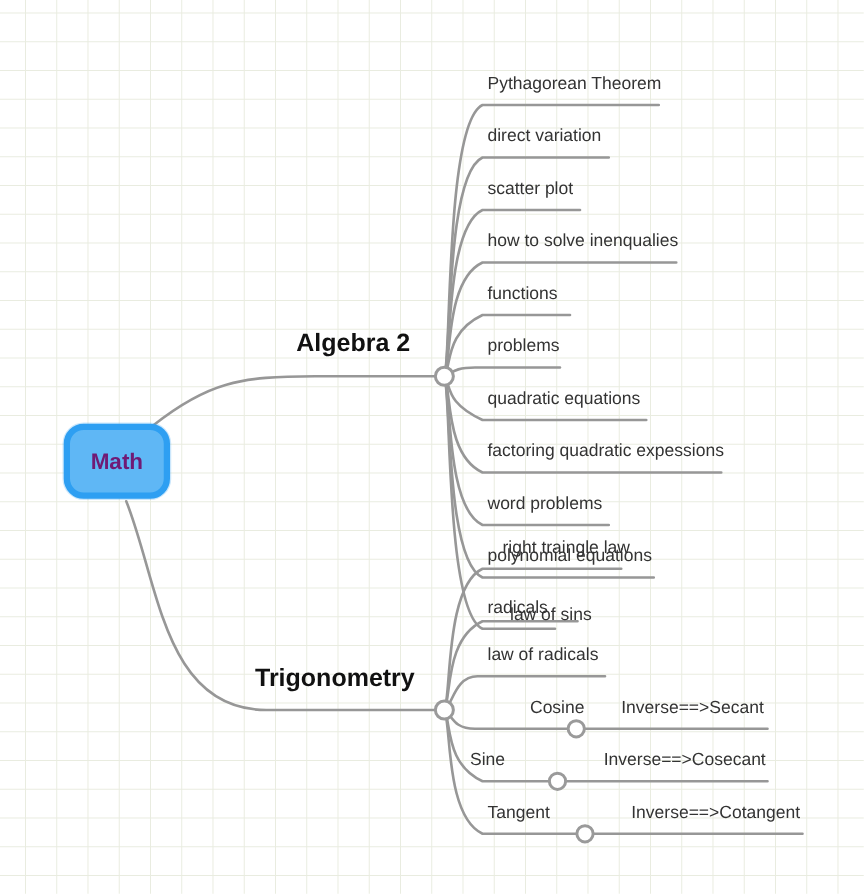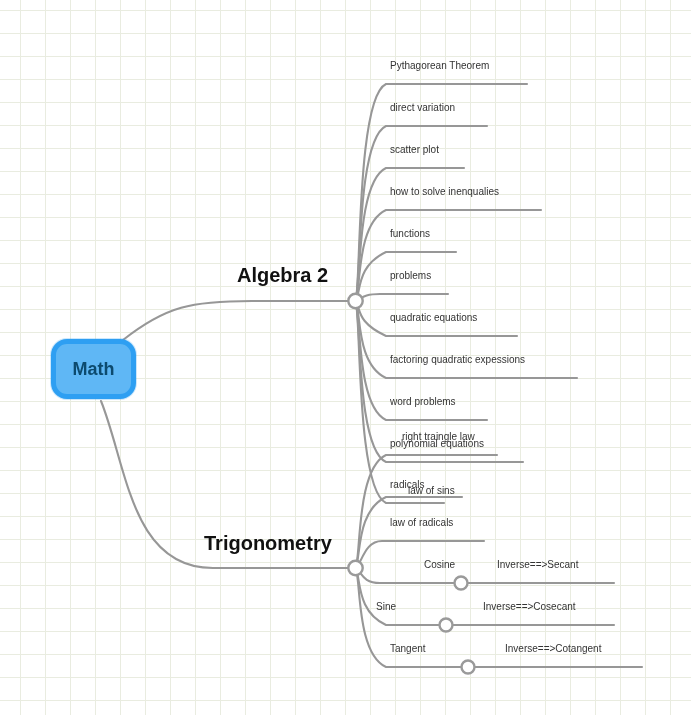--- a/index.html
+++ b/index.html
@@ -12,33 +12,33 @@
     position:absolute;inset:0;
     background-image:
       linear-gradient(to right,#e9ece0 1px,transparent 1px),
       linear-gradient(to bottom,#e9ece0 1px,transparent 1px);
     background-size:25px 23px;
     background-position:-5px -13px;
   }
   svg.lines{position:absolute;left:0;top:0;}
   .topic{
     position:absolute;
-    font-size:10px;line-height:18px;color:#333;
+    font-size:14px;line-height:18px;color:#333;
     white-space:nowrap;cursor:pointer;
   }
   .branch-label{
     position:absolute;
     font-size:20px;line-height:24px;font-weight:700;color:#111;
     white-space:nowrap;cursor:pointer;
   }
   .root-node{
     position:absolute;left:51px;top:339px;width:75px;height:50px;
     background:#5fb7f5;border:5px solid #2e9ff2;border-radius:16px;
     display:flex;align-items:center;justify-content:center;
-    font-size:18px;font-weight:700;color:#0c4a6e;cursor:pointer;
+    font-size:18px;font-weight:700;color:#701a75;cursor:pointer;
     box-shadow:0 0 0 1px rgba(46,159,242,.25);
   }
 </style>
 </head>
 <body>
 
 <div class="canvas"></div>
 
 <svg class="lines" width="691" height="715" viewBox="0 0 691 715">
   <g fill="none" stroke="#979797" stroke-width="2.1" stroke-linecap="round">

